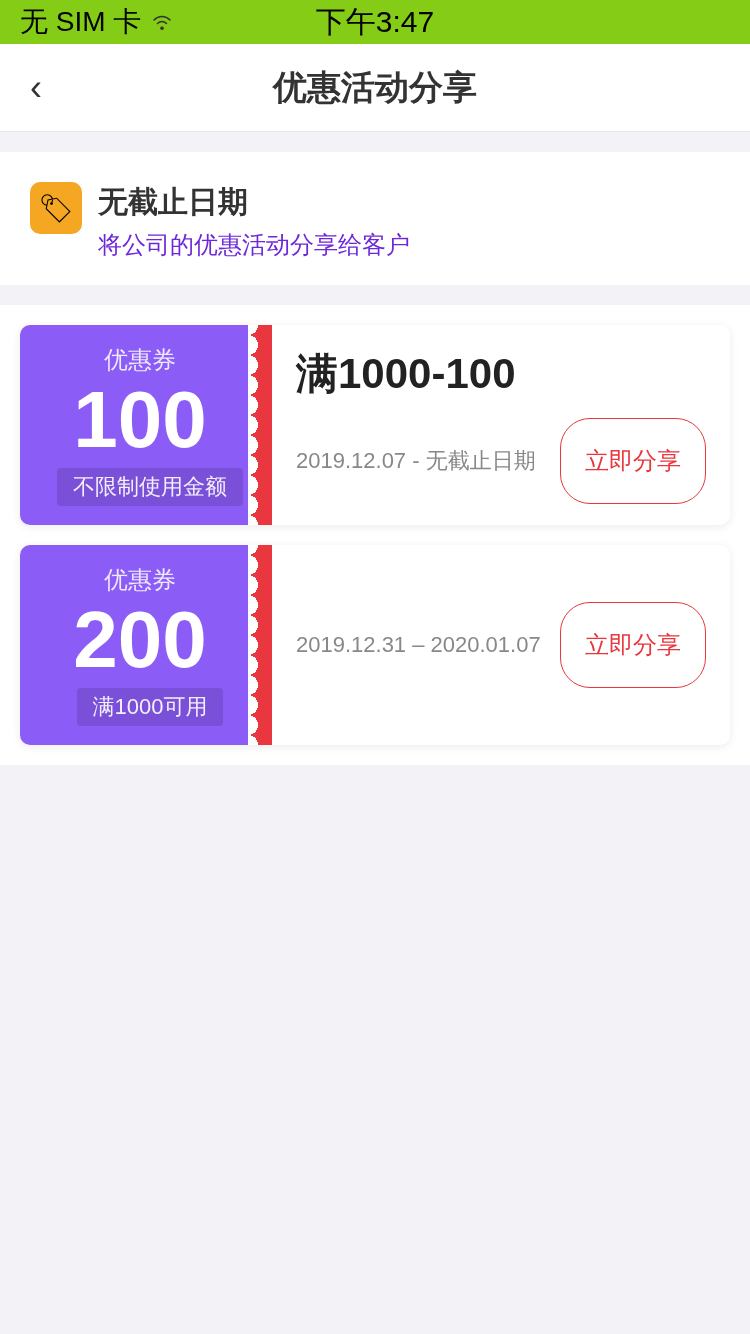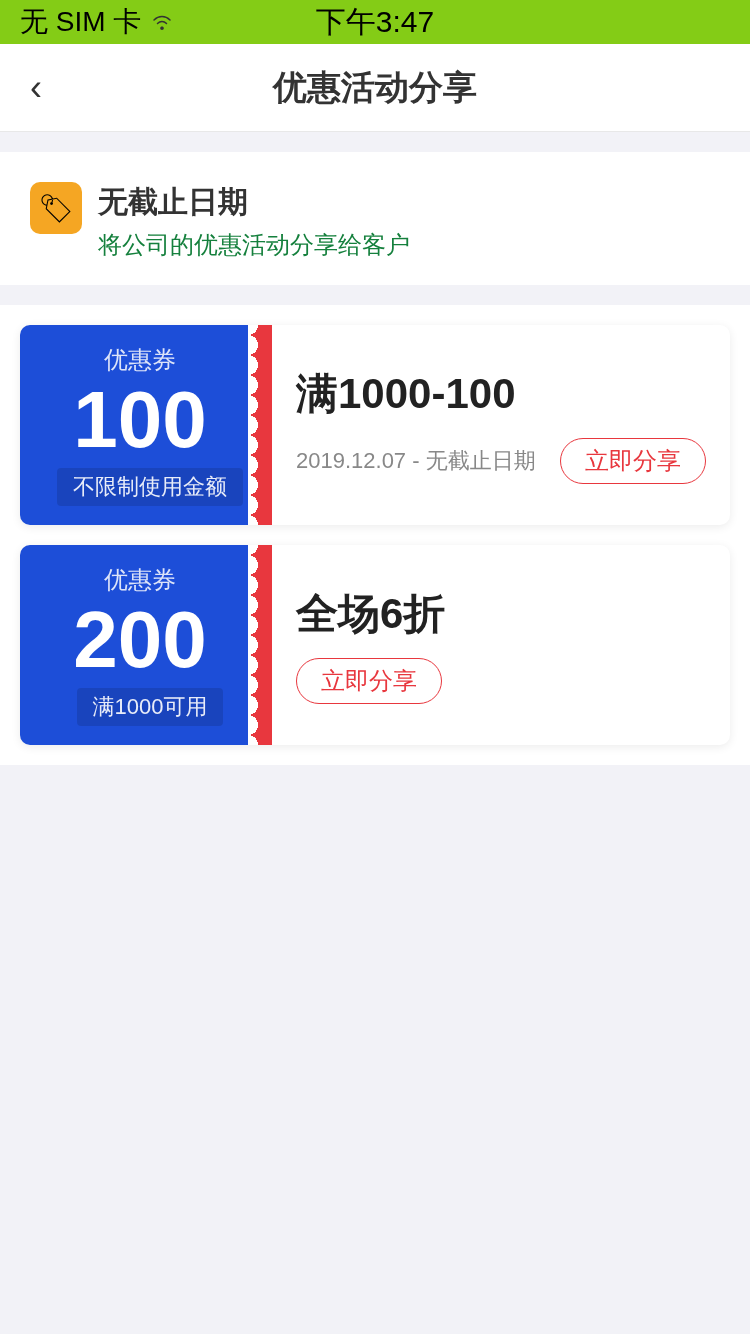--- a/index.html
+++ b/index.html
@@ -121,21 +121,21 @@
       flex-direction: column;
       gap: 6px;
     }
     .section-title {
       font-size: 30px;
       font-weight: 600;
       color: #333;
     }
     .section-subtitle {
       font-size: 24px;
-      color: #15803d;
+      color: #6d28d9;
     }
 
     
     .coupon-list {
       margin-top: 20px;
       background: #fff;
       padding: 20px 20px;
       display: flex;
       flex-direction: column;
       gap: 20px;
@@ -148,21 +148,21 @@
       overflow: visible;
       box-shadow: 0 2px 10px rgba(0,0,0,0.08);
       background: #fff;
       position: relative;
       height: 200px;
     }
 
     
     .coupon-left {
       width: 240px;
-      background: #1d4ed8;
+      background: #8b5cf6;
       display: flex;
       flex-direction: column;
       align-items: center;
       justify-content: center;
       position: relative;
       border-radius: 10px 0 0 10px;
       flex-shrink: 0;
     }
 
     
@@ -220,21 +220,21 @@
     }
     .coupon-date {
       font-size: 22px;
       color: #888;
     }
     .share-btn {
       border: 1.5px solid #e8373e;
       color: #e8373e;
       background: #fff;
       border-radius: 30px;
-      padding: 6px 24px;
+      padding: 26px 24px;
       font-size: 24px;
       cursor: pointer;
       white-space: nowrap;
       flex-shrink: 0;
     }
 
     
     .page-fill {
       height: 500px;
       background: #f2f2f7;
@@ -289,22 +289,22 @@
     </div>
   </div>
 
   <div class="coupon-card">
     <div class="coupon-left">
       <span class="coupon-label">优惠券</span>
       <span class="coupon-amount">200</span>
       <span class="coupon-condition">满1000可用</span>
     </div>
     <div class="coupon-right">
-      <span class="coupon-name">全场6折</span>
       <div class="coupon-meta">
+        <span class="coupon-date">2019.12.31 – 2020.01.07</span>
         <button class="share-btn">立即分享</button>
       </div>
     </div>
   </div>
 
 </div>
 
 <div class="page-fill"></div>
 
 </body></html>

